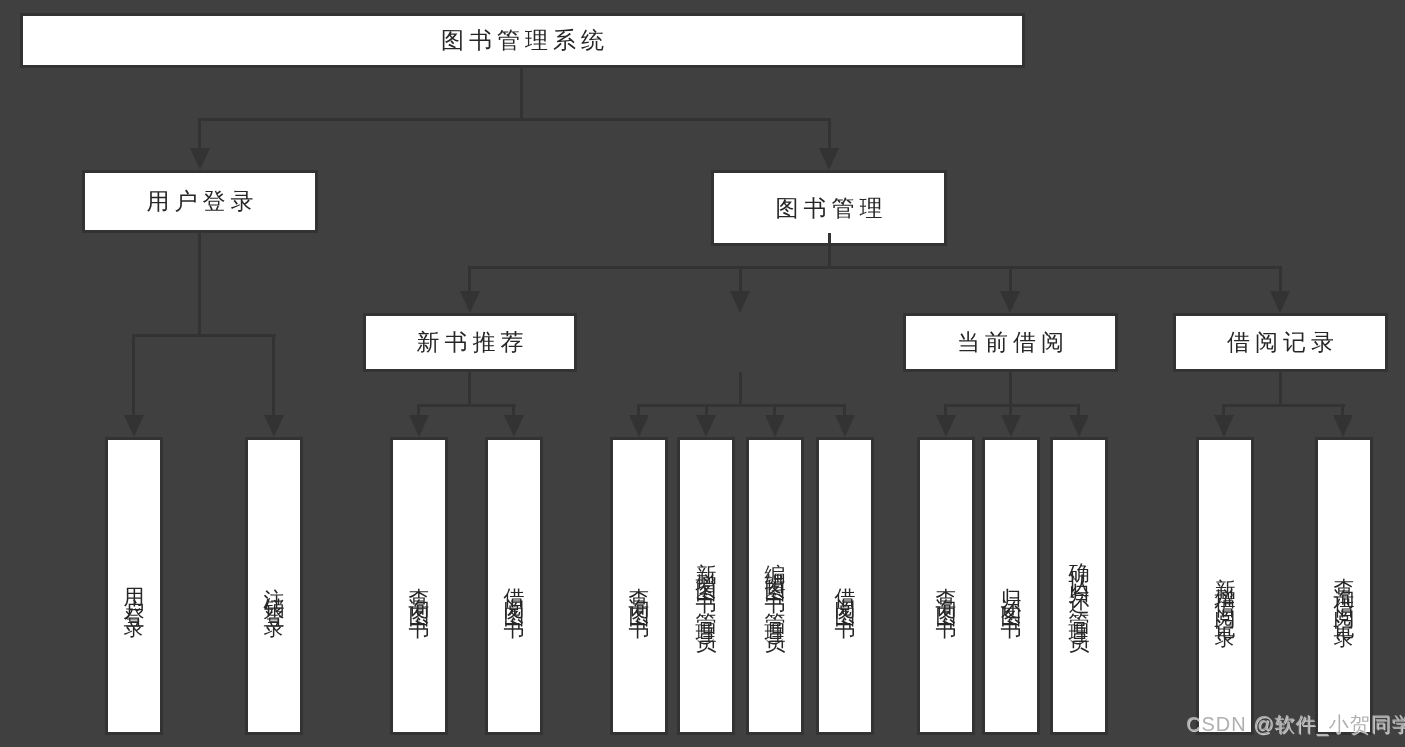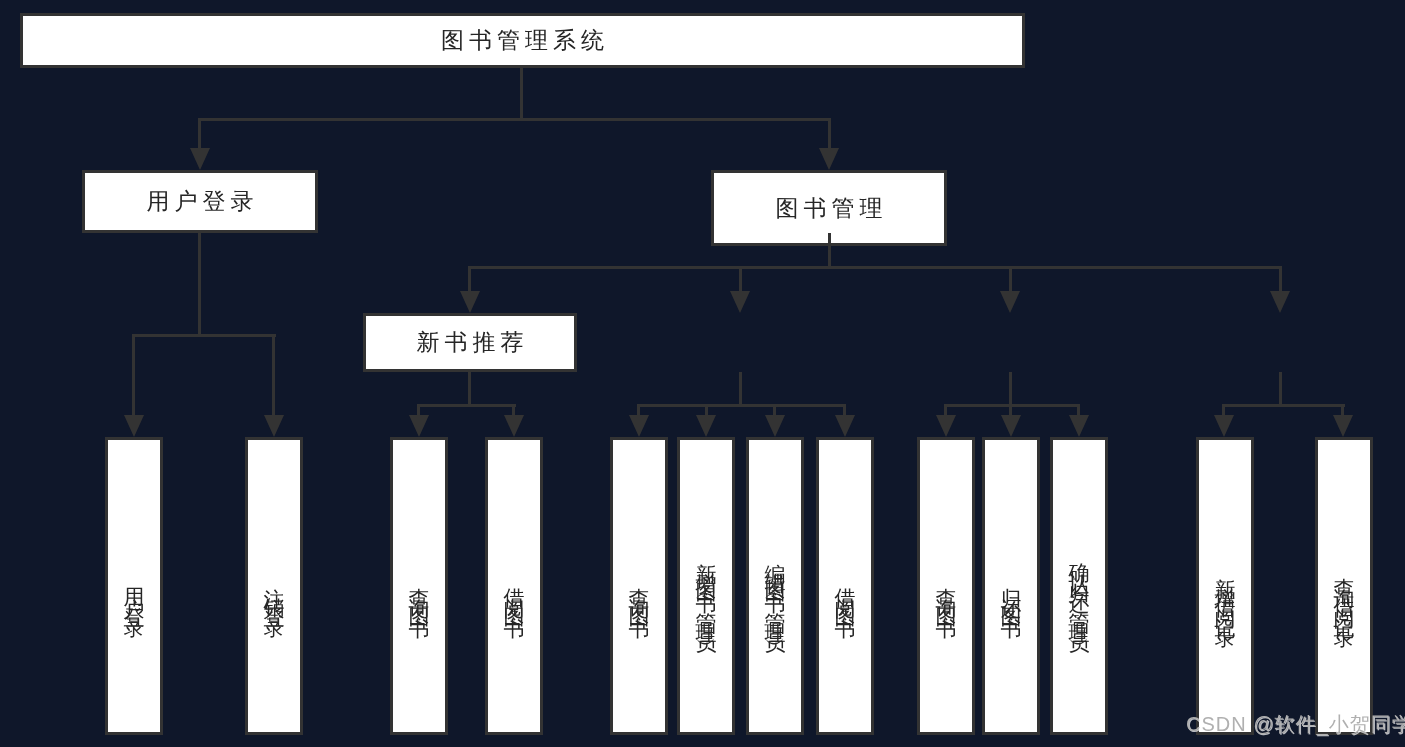--- a/index.html
+++ b/index.html
@@ -1,17 +1,17 @@
 <!DOCTYPE html>
 <html><head>
 <meta charset="utf-8">
 <style>
   html,body{margin:0;padding:0;background:#ffffff;}
   .diagram{
-    position:relative;width:1405px;height:747px;background:#0f172a;
+    position:relative;width:1405px;height:747px;background:#404040;
     font-family:"Liberation Sans",sans-serif;overflow:hidden;
   }
   .bx{
     position:absolute;box-sizing:border-box;border:3px solid #333333;background:#ffffff;
     display:flex;align-items:center;justify-content:center;color:#262626;
   }
   .hdr{font-size:23px;}
   .hdr span{letter-spacing:5px;margin-right:-5px;white-space:nowrap;}
   .leaf{width:58px;height:298px;writing-mode:vertical-rl;font-size:21px;}
   .leaf span{letter-spacing:10px;margin-bottom:-10px;white-space:nowrap;}
@@ -37,20 +37,26 @@
 
   <div class="bx hdr" style="left:82px;top:170px;width:236px;height:63px">
     <span>用户登录</span>
   </div>
   <div class="bx hdr" style="left:711px;top:170px;width:236px;height:76px">
     <span>图书管理</span>
   </div>
 
   <div class="bx hdr" style="left:363px;top:313px;width:214px;height:59px">
     <span>新书推荐</span>
+  </div>
+  <div class="bx hdr" style="left:903px;top:313px;width:215px;height:59px">
+    <span>当前借阅</span>
+  </div>
+  <div class="bx hdr" style="left:1173px;top:313px;width:215px;height:59px">
+    <span>借阅记录</span>
   </div>
 
   <div class="bx leaf" style="left:105px;top:437px">
     <span>用户登录</span>
   </div>
   <div class="bx leaf" style="left:245px;top:437px">
     <span>注销登录</span>
   </div>
 
   <div class="bx leaf" style="left:390px;top:437px">

